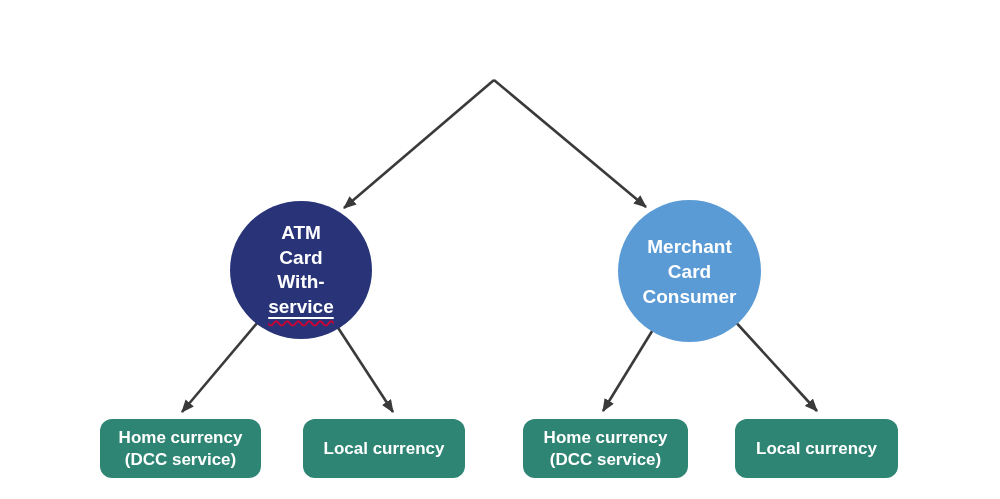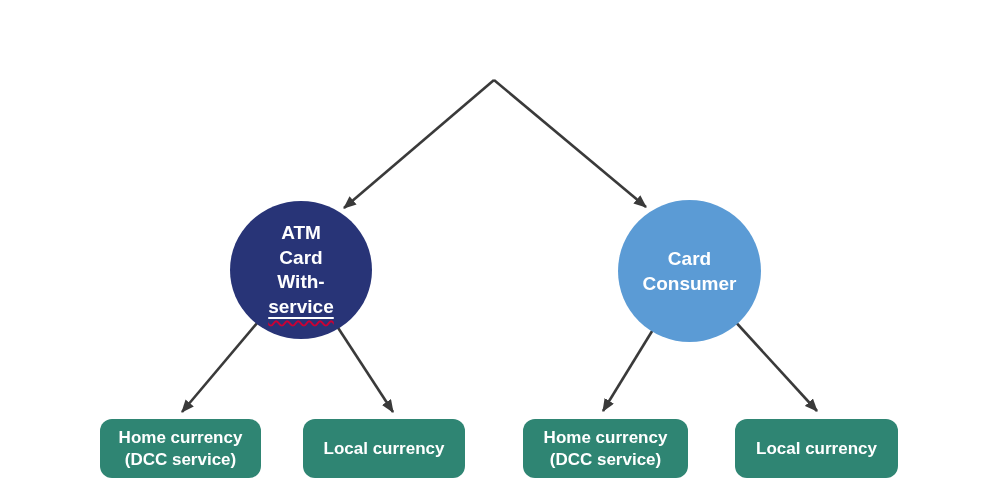--- a/index.html
+++ b/index.html
@@ -130,20 +130,21 @@
 
 
   <div class="node node-atm">
     <div>ATM</div>
     <div>Card</div>
     <div>With-</div>
     <div><span class="u-red"><span class="u-white">service</span></span></div>
   </div>
 
   <div class="node node-merchant">
+    <div>Merchant</div>
     <div>Card</div>
     <div>Consumer</div>
   </div>
 
   <div class="leaf leaf-0">
     <div class="leaf-line1">Home currency</div>
     <div class="leaf-line2">(DCC service)</div>
   </div>
 
   <div class="leaf leaf-1">

